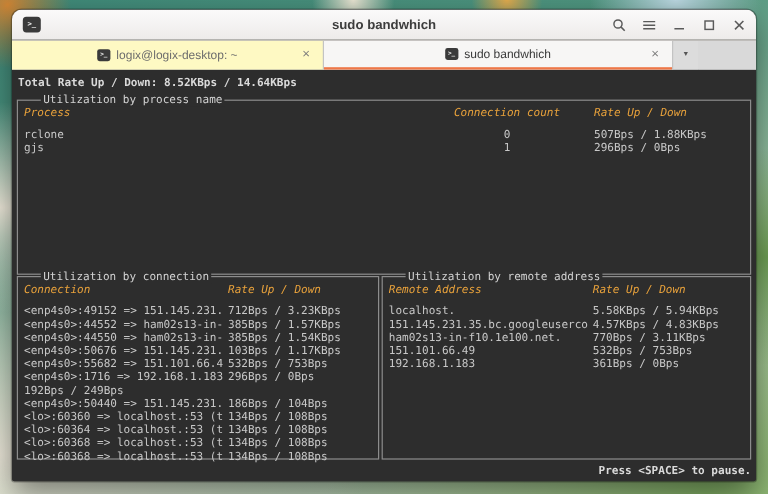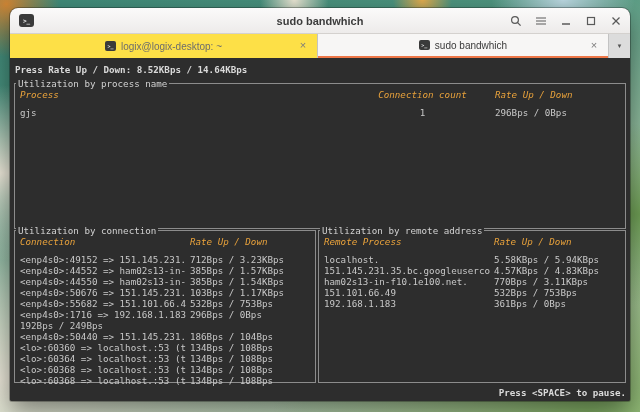--- a/index.html
+++ b/index.html
@@ -45,21 +45,21 @@
   .tb-btn { width:13px; height:13px; display:flex; align-items:center; justify-content:center; cursor:default; }
   .tb-btn svg { display:block; }
 
   
   .tabbar { height:24px; display:flex; background:#d9d9d9; }
   .tab {
     position:relative; display:flex; align-items:center; justify-content:center; gap:5px;
     font-size:10px; height:24px;
   }
   .tab-inactive {
-    width:308px; background:#fde047; color:#6d6d6d; border-right:1px solid #c3c3c3;
+    width:260px; background:#fef9c3; color:#6d6d6d; border-right:1px solid #c3c3c3;
   }
   .tab-active {
     width:290px; background:#f7f6f5; color:#3a3a3a; border-bottom:2px solid #ee7748;
   }
   .tab-mini-icon {
     width:11px; height:10px; background:#3a3a3a; border-radius:2px;
     color:#eee; font:bold 5px/10px "DejaVu Sans Mono",monospace; text-align:center; flex:0 0 auto;
   }
   .tab-close {
     position:absolute; right:7px; top:4px; width:14px; height:14px;
@@ -79,21 +79,21 @@
     font-family:"DejaVu Sans Mono",monospace; font-size:9.2px; line-height:11px;
     padding:3px 4px;
   }
   .tline { height:11px; white-space:pre; }
   .bold-line { font-weight:bold; color:#dadada; }
   .total-line { margin:2px 0 0 1px; }
   .footer-line { margin:4px 0 0 1px;text-align:right; }
 
   .tbox { position:relative; border:1px solid #8c8c8c; padding:5px 0 0 5px; }
   .btitle {
-    position:absolute; top:-6px; left:1px; background:#2d2d2d; padding:0 2px;
+    position:absolute; top:-6px; left:19px; background:#2d2d2d; padding:0 2px;
     color:#d2d2d2; line-height:11px; white-space:pre;
   }
   .box1 { margin-top:8px; height:146px; }
   .bottom-row { margin-top:1px; display:flex; gap:2px; }
   .box2 { width:302px; height:153px; }
   .box3 { flex:1; height:153px; }
 
   .trow { display:flex; height:11px; white-space:pre; overflow:hidden; }
   .thead { margin-bottom:7px; color:#e9a23b;font-style:italic; }
   .thead span { color:#e9a23b; }
@@ -166,32 +166,37 @@
       <span class="tab-close">×</span>
     </div>
     <div class="tab-dropdown">
       <span>▼</span>
     </div>
     <div class="tabbar-filler"></div>
   </div>
 
   <div class="term">
 
-    <div class="tline bold-line total-line">Press Rate Up / Down: 8.52KBps / 14.64KBps</div>
+    <div class="tline bold-line total-line">Total Rate Up / Down: 8.52KBps / 14.64KBps</div>
 
     <div class="tbox box1">
       <span class="btitle">Utilization by process name</span>
       <div class="trow thead">
         <span class="b1c1">Process</span>
         <span class="b1c2">Connection count</span>
         <span class="b1c3">Rate Up / Down</span>
       </div>
       <div>
 
 
+          <div class="trow">
+            <span class="b1c1">rclone</span>
+            <span class="b1c2">0</span>
+            <span class="b1c3">507Bps / 1.88KBps</span>
+          </div>
 
           <div class="trow">
             <span class="b1c1">gjs</span>
             <span class="b1c2">1</span>
             <span class="b1c3">296Bps / 0Bps</span>
           </div>
         </div>
     </div>
 
     <div class="bottom-row">
@@ -261,21 +266,21 @@
             <div class="trow">
               <span class="bc1">&lt;lo&gt;:60368 =&gt; localhost.:53 (t</span>
               <span class="bc2">134Bps / 108Bps</span>
             </div>
           </div>
       </div>
 
       <div class="tbox box3">
         <span class="btitle">Utilization by remote address</span>
         <div class="trow thead">
-          <span class="bc1">Remote Process</span>
+          <span class="bc1">Remote Address</span>
           <span class="bc2">Rate Up / Down</span>
         </div>
         <div>
 
             <div class="trow">
               <span class="bc1">localhost.</span>
               <span class="bc2">5.58KBps / 5.94KBps</span>
             </div>
 
             <div class="trow">

